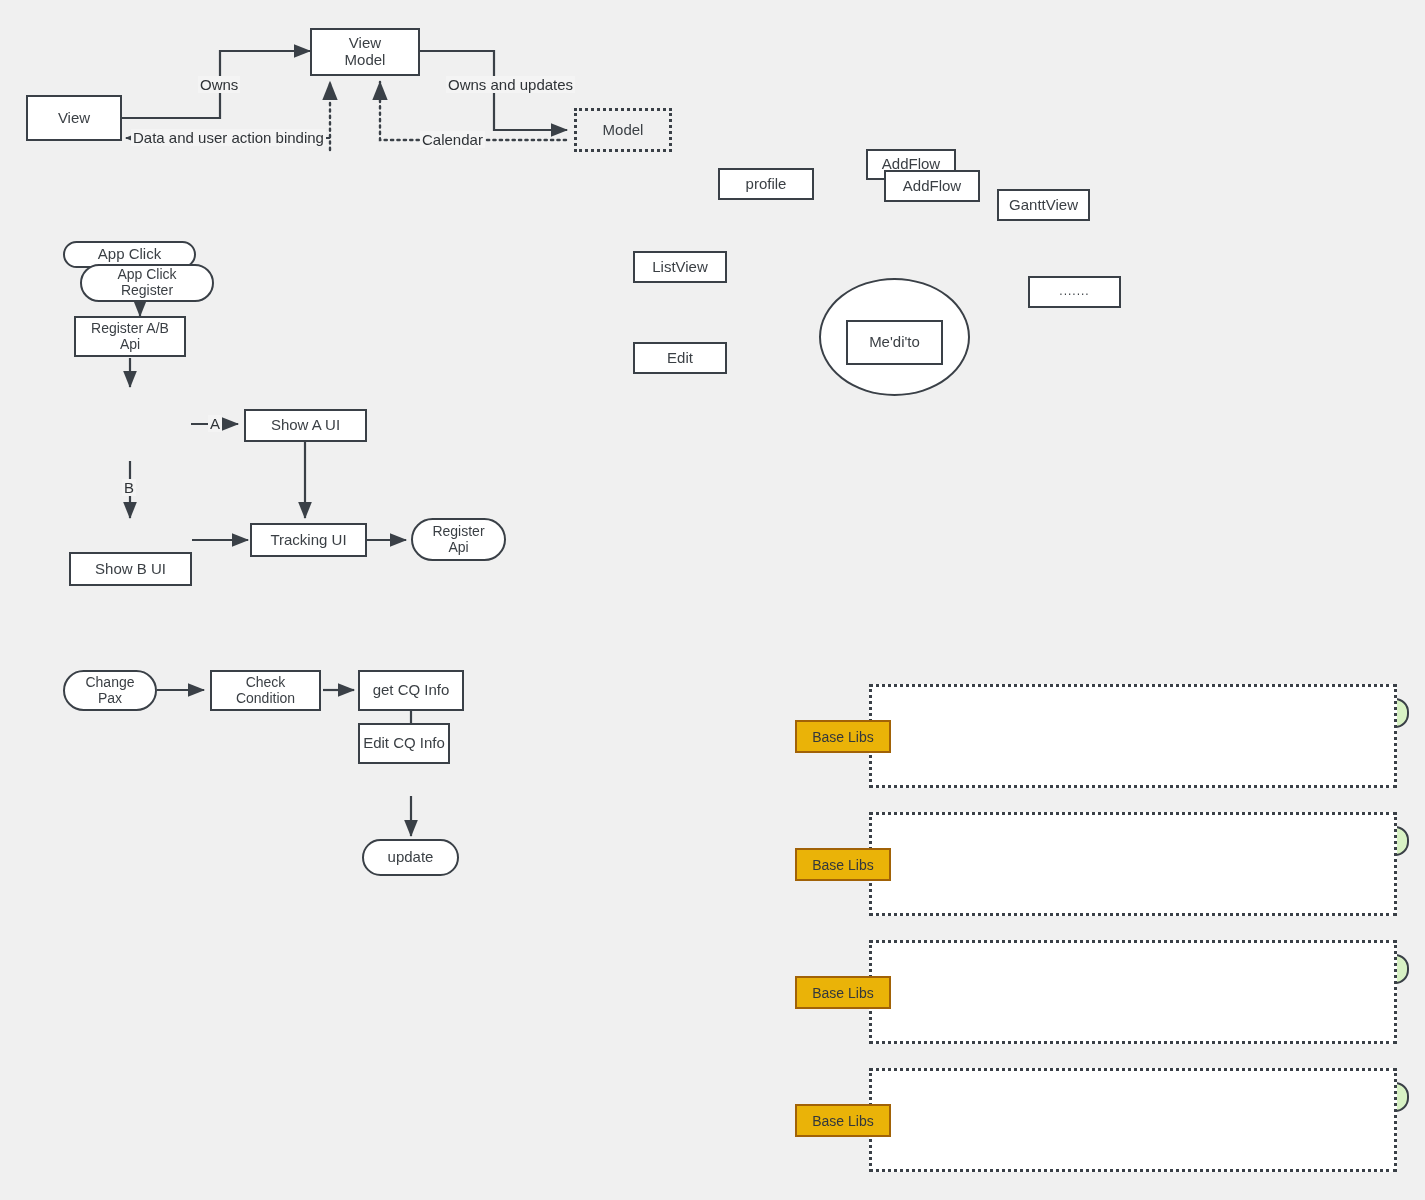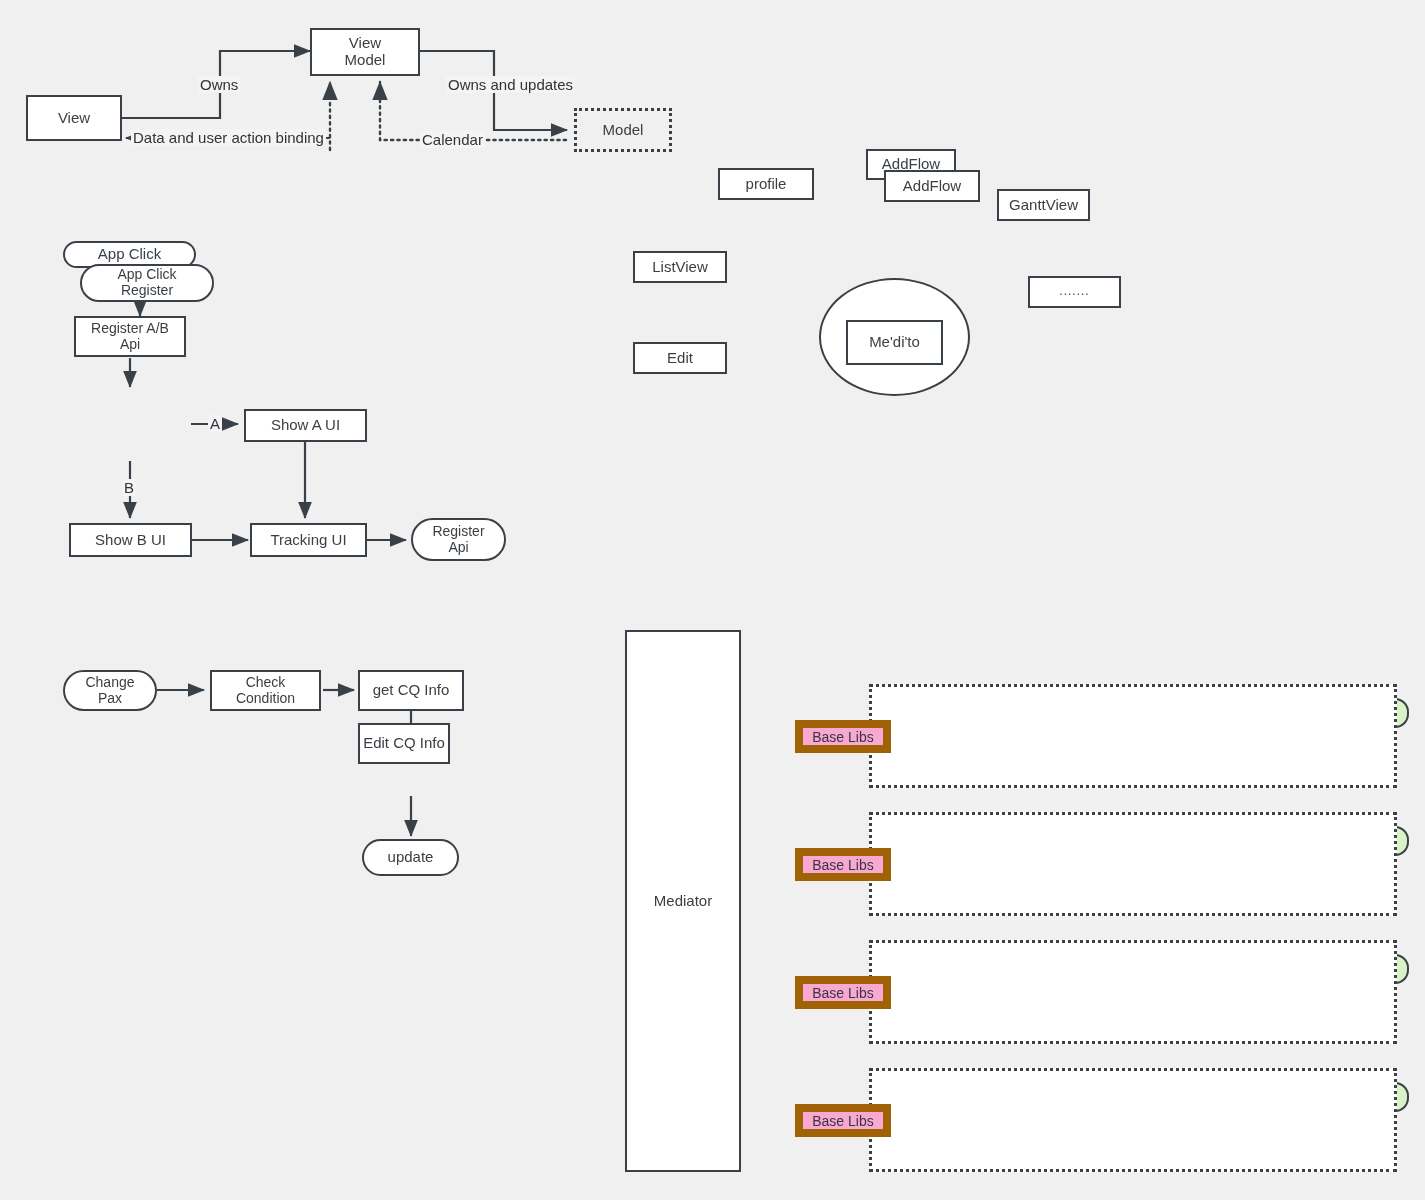--- a/index.html
+++ b/index.html
@@ -103,22 +103,22 @@
     font-size: 14px;
     color: #33383d;
     line-height: 1.0;
     white-space: pre-line;
     overflow: visible;
   }
   .pill span { display: block; }
   .libtag {
     position: absolute;
     box-sizing: border-box;
-    background: #f9a8d4;
-    border: 8px solid #a16207;
+    background: #eab308;
+    border: 2px solid #a16207;
     display: flex;
     align-items: center;
     justify-content: center;
     font-size: 14px;
     color: #33383d;
     z-index: 7;
   }
 </style>
 </head>
 <body>
@@ -192,21 +192,21 @@
   </div>
 
 
   <div class="elabel" style="left:208px; top:415px;">A</div>
   <div class="elabel" style="left:122px; top:479px;">B</div>
 
   <div class="node" style="left:244px; top:409px; width:123px; height:33px;text-align:center;">
     <span>Show A UI</span>
   </div>
 
-  <div class="node" style="left:69px; top:523px; width:123px; height:34px;">
+  <div class="node" style="left:69px; top:552px; width:123px; height:34px;">
     <span>Show B UI</span>
   </div>
 
   <div class="node" style="left:250px; top:523px; width:117px; height:34px;">
     <span>Tracking UI</span>
   </div>
 
   <div class="node rounded" style="left:411px; top:518px; width:95px; height:43px; font-size:14px;">
     <span>Register
 Api</span>
@@ -261,23 +261,20 @@
   </div>
 
   <div class="node" style="left:358px; top:723px; width:92px; height:41px;">
     <span>Edit CQ Info</span>
   </div>
 
   <div class="node rounded" style="left:362px; top:839px; width:97px; height:37px;">
     <span>update</span>
   </div>
 
-  <div class="node" style="left:625px; top:630px; width:116px; height:542px; align-items:center;">
-    <span>Mediator</span>
-  </div>
 
   <div id="libgroups">
       <div class="libgroup" style="left: 869px; top: 684px; width: 528px; height: 104px;"></div>
       <div class="librow" style="left: 901px; top: 698px;">
         <div class="pill" style="width: 88px; margin-right: 14px;"><span>Network</span></div>
         <div class="pill" style="width: 100px; margin-right: 14px;"><span>persistence</span></div>
         <div class="pill" style="width: 88px; margin-right: 14px;"><span>UIBase</span></div>
         <div class="pill" style="width: 88px; margin-right: 14px;"><span>Tools</span></div>
         <div class="pill" style="width: 88px; margin-right: 14px;"><span>Map</span></div>
       </div>

